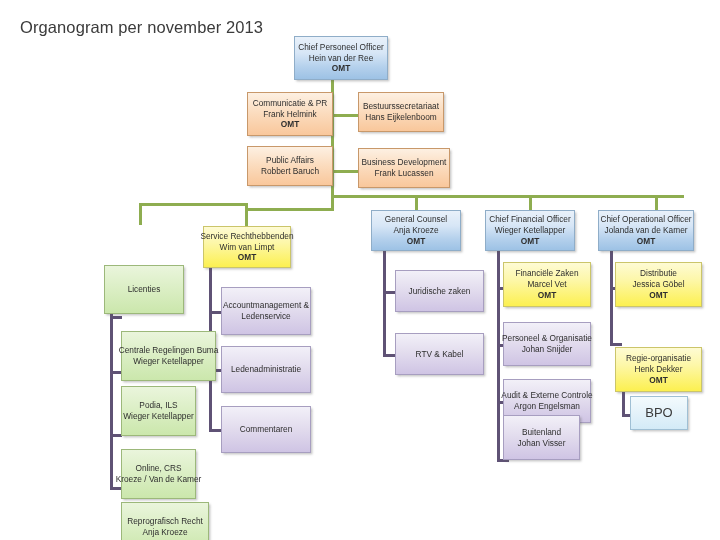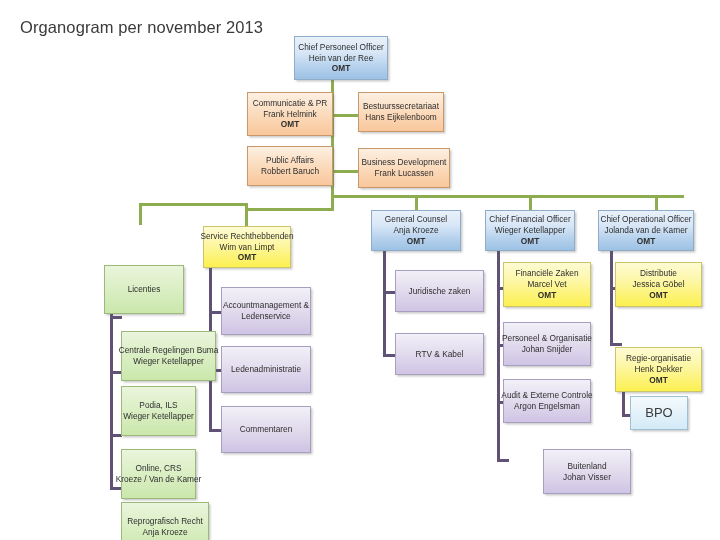--- a/index.html
+++ b/index.html
@@ -217,21 +217,21 @@
   <div class="box purple" style="left:503px;top:322px;width:88px;height:44px;">
     <span class="ln">Personeel &amp; Organisatie</span>
     <span class="ln">Johan Snijder</span>
   </div>
 
   <div class="box purple" style="left:503px;top:379px;width:88px;height:44px;">
     <span class="ln">Audit &amp; Externe Controle</span>
     <span class="ln">Argon Engelsman</span>
   </div>
 
-  <div class="box purple" style="left:503px;top:449px;width:88px;height:45px;margin-left:40px;">
+  <div class="box purple" style="left:503px;top:415px;width:77px;height:45px;">
     <span class="ln">Buitenland</span>
     <span class="ln">Johan Visser</span>
   </div>
 
   <div class="box blue" style="left:598px;top:210px;width:96px;height:41px;">
     <span class="ln">Chief Operational Officer</span>
     <span class="ln">Jolanda van de Kamer</span>
     <span class="ln omt">OMT</span>
   </div>
 

